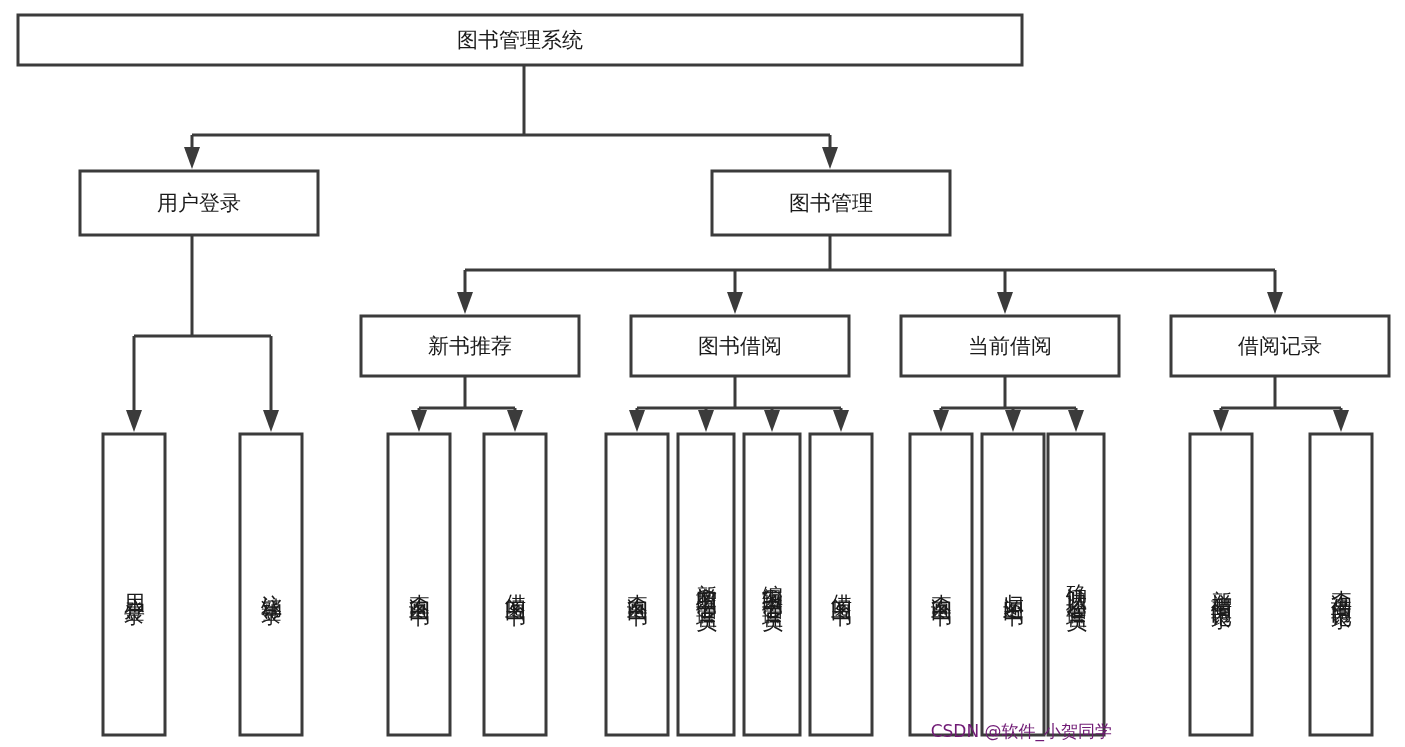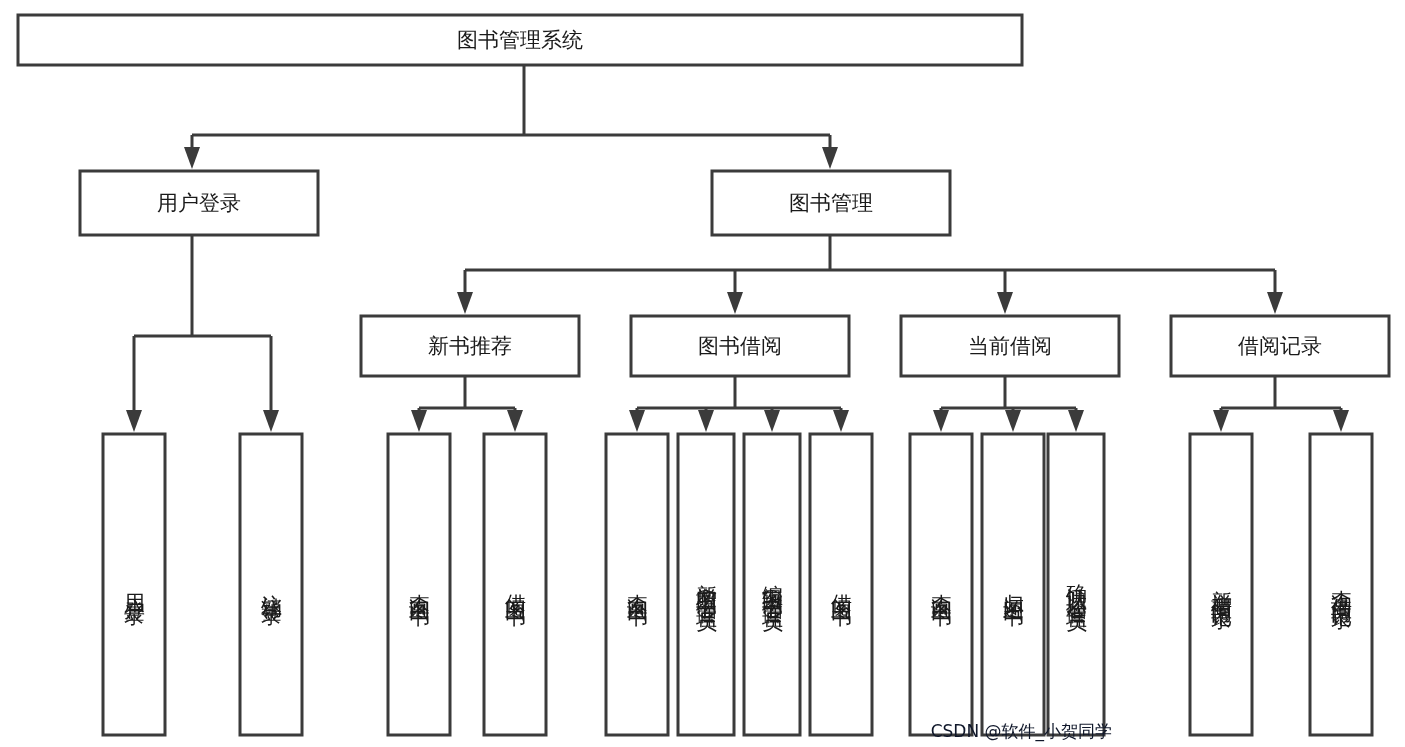--- a/index.html
+++ b/index.html
@@ -62,21 +62,21 @@
     white-space: nowrap;
     text-align: center;
     pointer-events: none;
   }
   #watermark {
     position: absolute;
     right: 8px;
     bottom: 4px;
     font-family: "DejaVu Sans", "Liberation Sans", sans-serif;
     font-size: 17px;
-    color: #0f172a;
+    color: #701a75;
     white-space: nowrap;
   }
 </style>
 </head>
 <body>
 
 <div id="diagram-root">
 
   <svg id="tree-svg" viewBox="0 0 1405 747" xmlns="http://www.w3.org/2000/svg">
     <g id="connector-layer">

